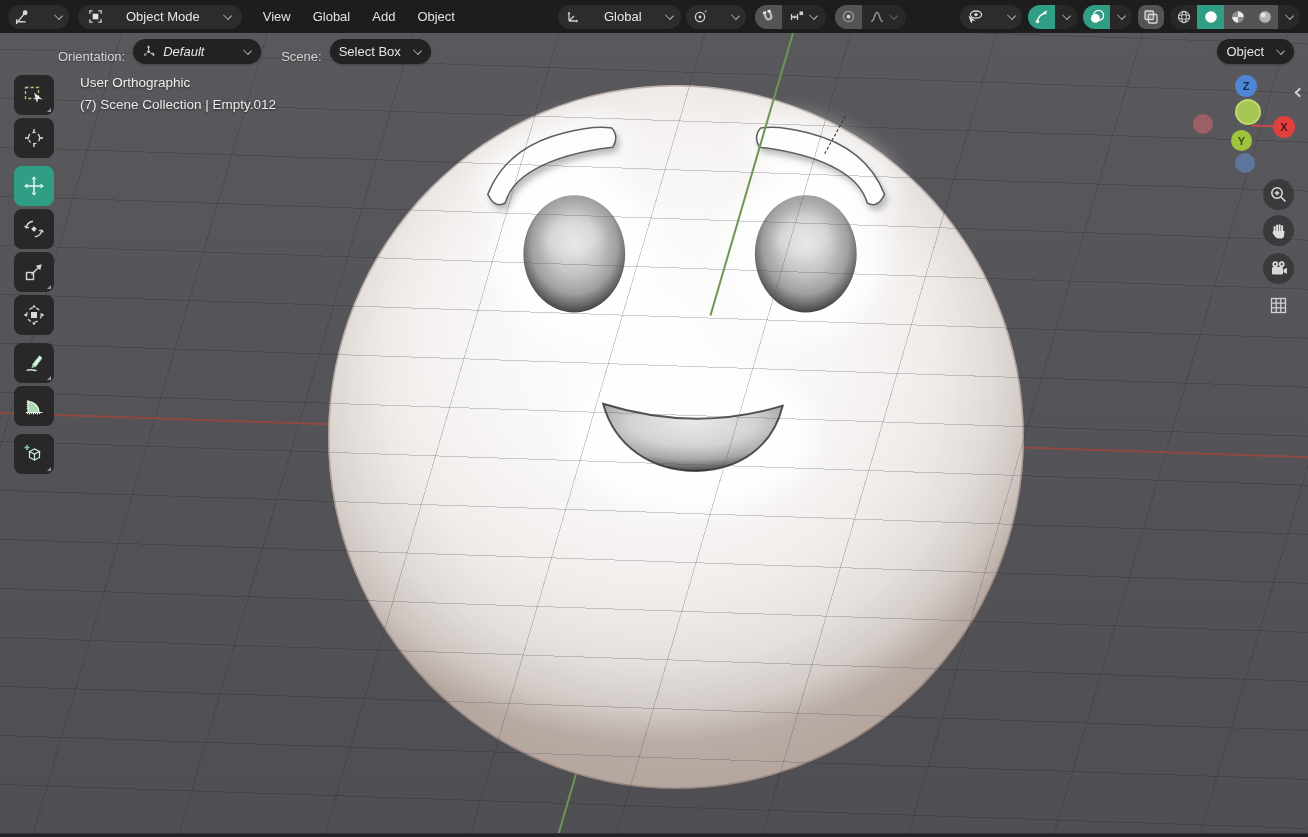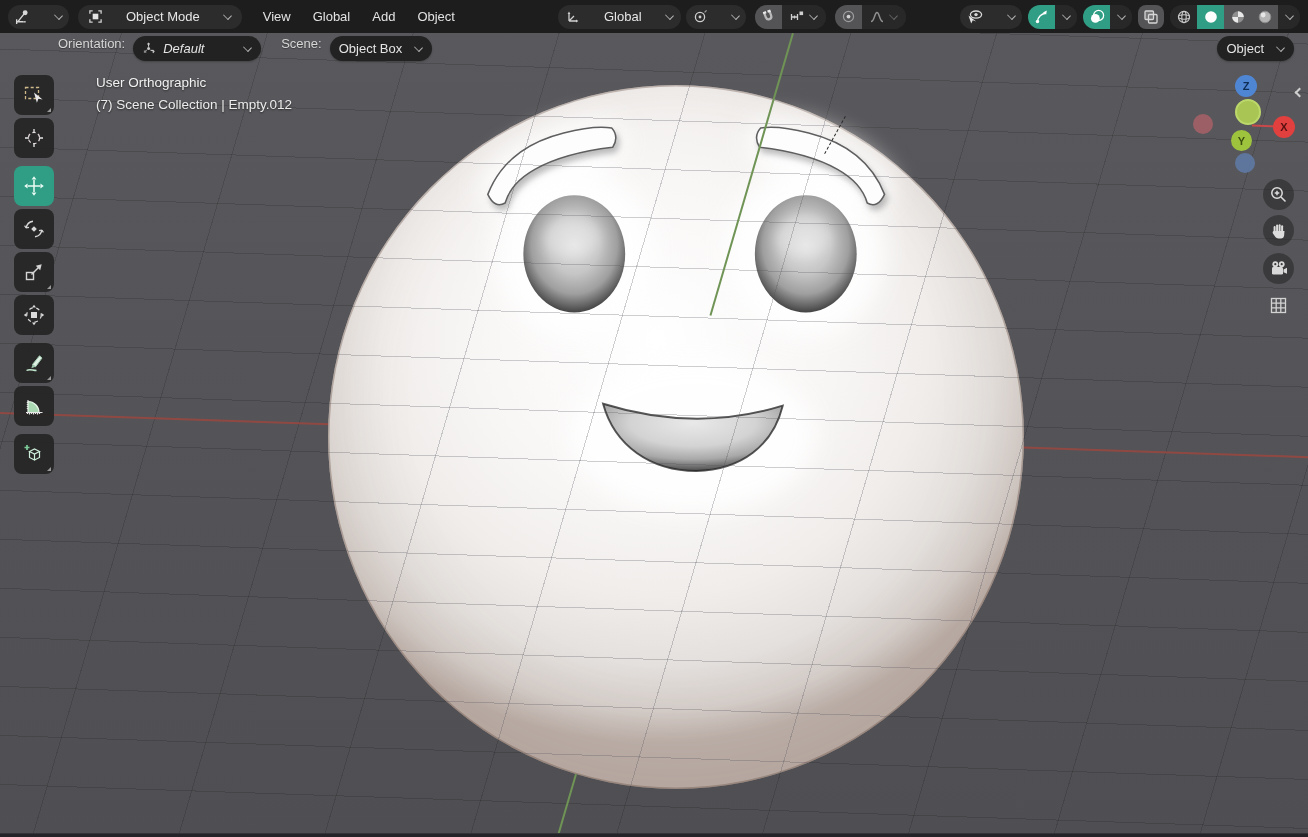--- a/index.html
+++ b/index.html
@@ -43,28 +43,28 @@
     clip-path:ellipse(348px 352px at 348px 352px); pointer-events:none; }
   .facegrid-clip .inner { position:absolute; left:-328px; top:-52px; width:1308px; height:804px; }
   .facegrid-clip .grid-h { background:repeating-linear-gradient(180deg, rgba(80,80,90,.28) 0 1px, transparent 1px 49px); }
   .facegrid-clip .grid-v { background:repeating-linear-gradient(90deg, rgba(80,80,90,.28) 0 1px, transparent 1px 140px); }
   .facesvg { position:absolute; left:0; top:0; pointer-events:none; }
   .dashed-line { position:absolute; left:845px; top:83px; height:43px; width:0;
     border-left:1.6px dashed #2a2a2a; transform:rotate(29deg); transform-origin:top left; }
 
   
   .toolsettings { position:absolute; left:0; right:0; top:3px; height:28px; display:flex;
-    align-items:flex-start; font-size:13px; color:#dedede; padding:0 14px 0 58px; z-index:40; }
+    align-items:flex-end; font-size:13px; color:#dedede; padding:0 14px 0 58px; z-index:40; }
   .ts-label { margin-right:8px; color:#d6d6d6; text-shadow:0 1px 1px rgba(0,0,0,.35); }
   .dd { display:flex; align-items:center; gap:6px; height:25px; padding:0 9px; background:#222222;
     border-radius:13px; color:#e4e4e4; cursor:pointer; box-shadow:0 1px 2px rgba(0,0,0,.25); }
   .dd .val { padding-right:6px; }
 
   
-  .viewinfo { position:absolute; left:96px; top:42px; z-index:30; color:#f2f2f2;
+  .viewinfo { position:absolute; left:80px; top:42px; z-index:30; color:#f2f2f2;
     text-shadow:0 1px 2px rgba(0,0,0,.55); }
   .viewinfo .l1 { font-size:13.5px; margin-bottom:7px; }
   .viewinfo .l2 { font-size:13.5px; color:#ececec; }
 
   
   .toolbar { position:absolute; left:14px; top:42px; width:40px; z-index:40; }
   .tbtn { width:40px; height:40px; border-radius:8px; background:rgba(37,37,37,.94);
     display:flex; align-items:center; justify-content:center; margin-bottom:3px; position:relative; cursor:pointer; }
   .tbtn.active { background:var(--accent,#2f9e84); }
   .tbtn .sub { position:absolute; right:3px; bottom:3px; width:0; height:0;
@@ -352,21 +352,21 @@
             <path d="M7 6 V2.6 M5.8 3.6 L7 2.4 L8.2 3.6"></path>
             <path d="M9 9.6 L12.6 11 M11.2 9.6 L12.8 11 L11.6 12.6"></path>
             <path d="M5 9.6 L2.6 12 M2.6 10 V12 H4.6" stroke="#8f8f8f"></path>
           </svg>
         </span>
         <span class="val" style="flex:1;font-style:italic;">Default</span>
         <span class="chev"></span>
       </div>
       <span class="ts-label" style="margin-left:20px;">Scene:</span>
       <div class="dd">
-        <span class="val">Object Box</span>
+        <span class="val">Select Box</span>
         <span class="chev"></span>
       </div>
       <div class="dd ml-auto">
         <span class="val">Object</span>
         <span class="chev"></span>
       </div>
     </div>
 
     <div class="viewinfo">
       <div class="l1">User Orthographic</div>

